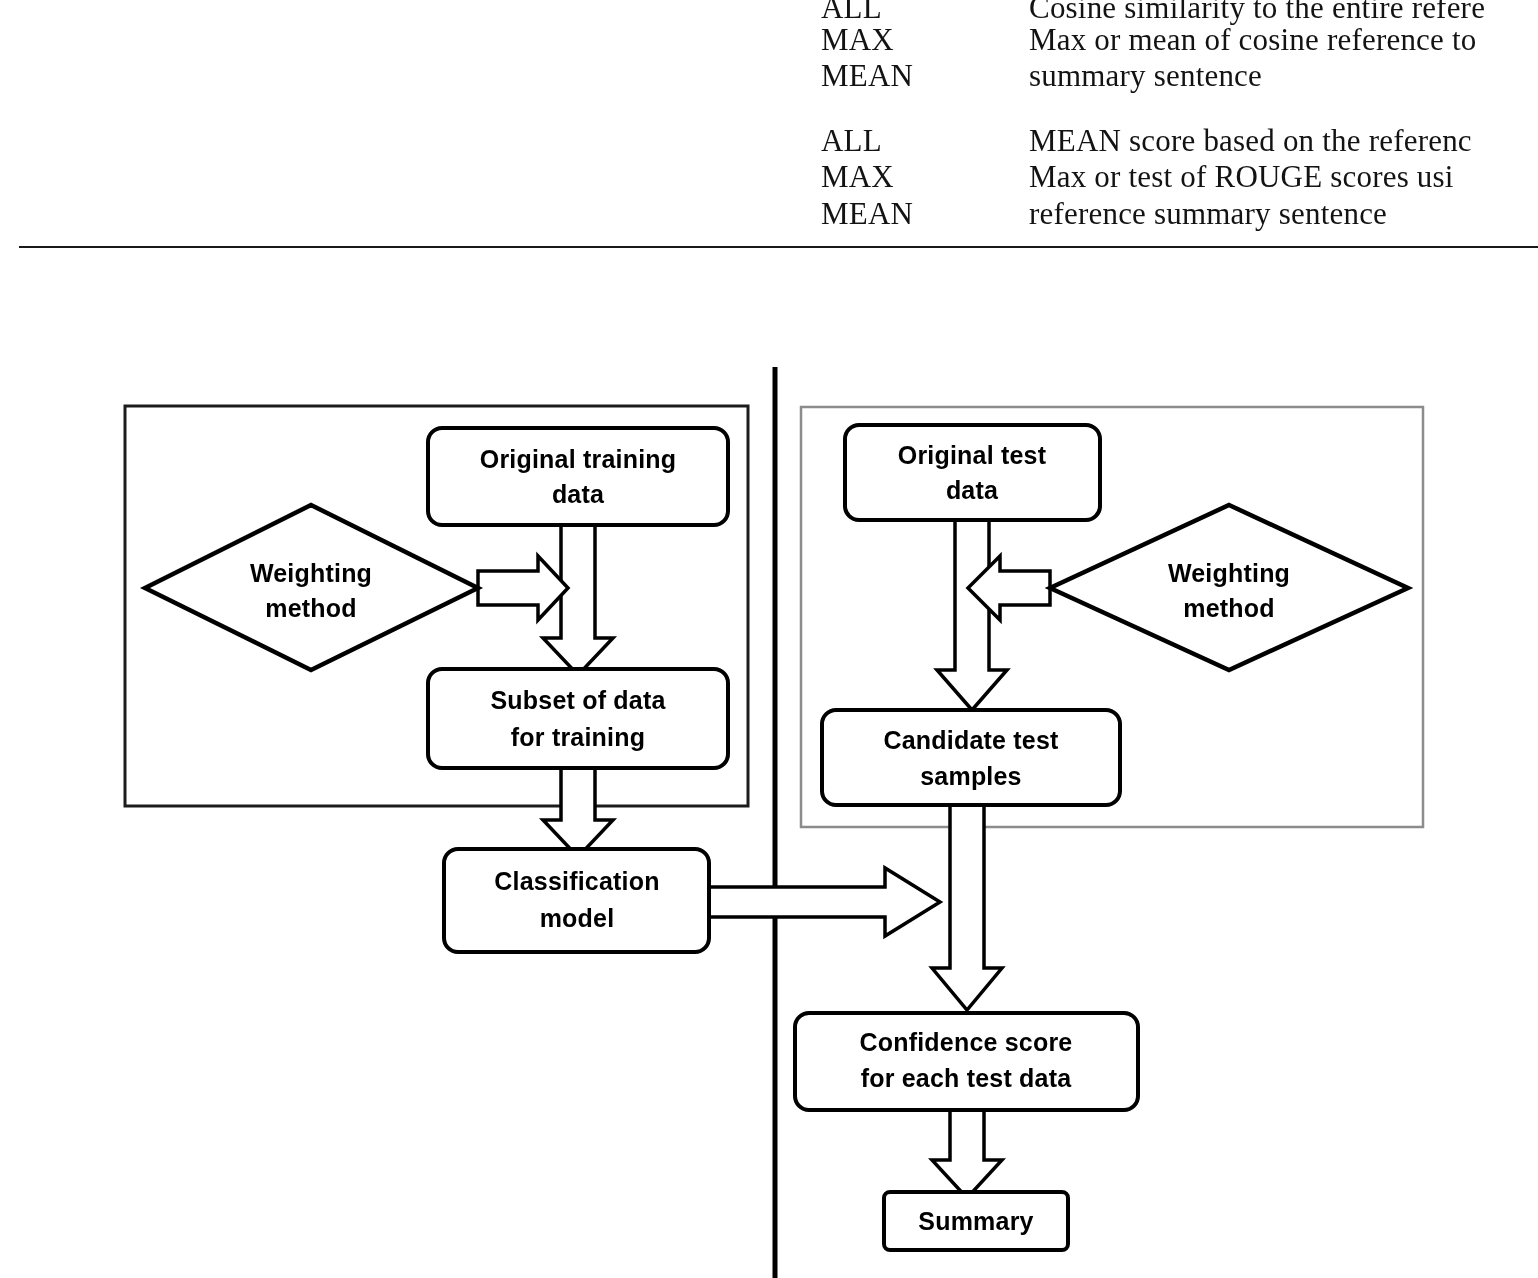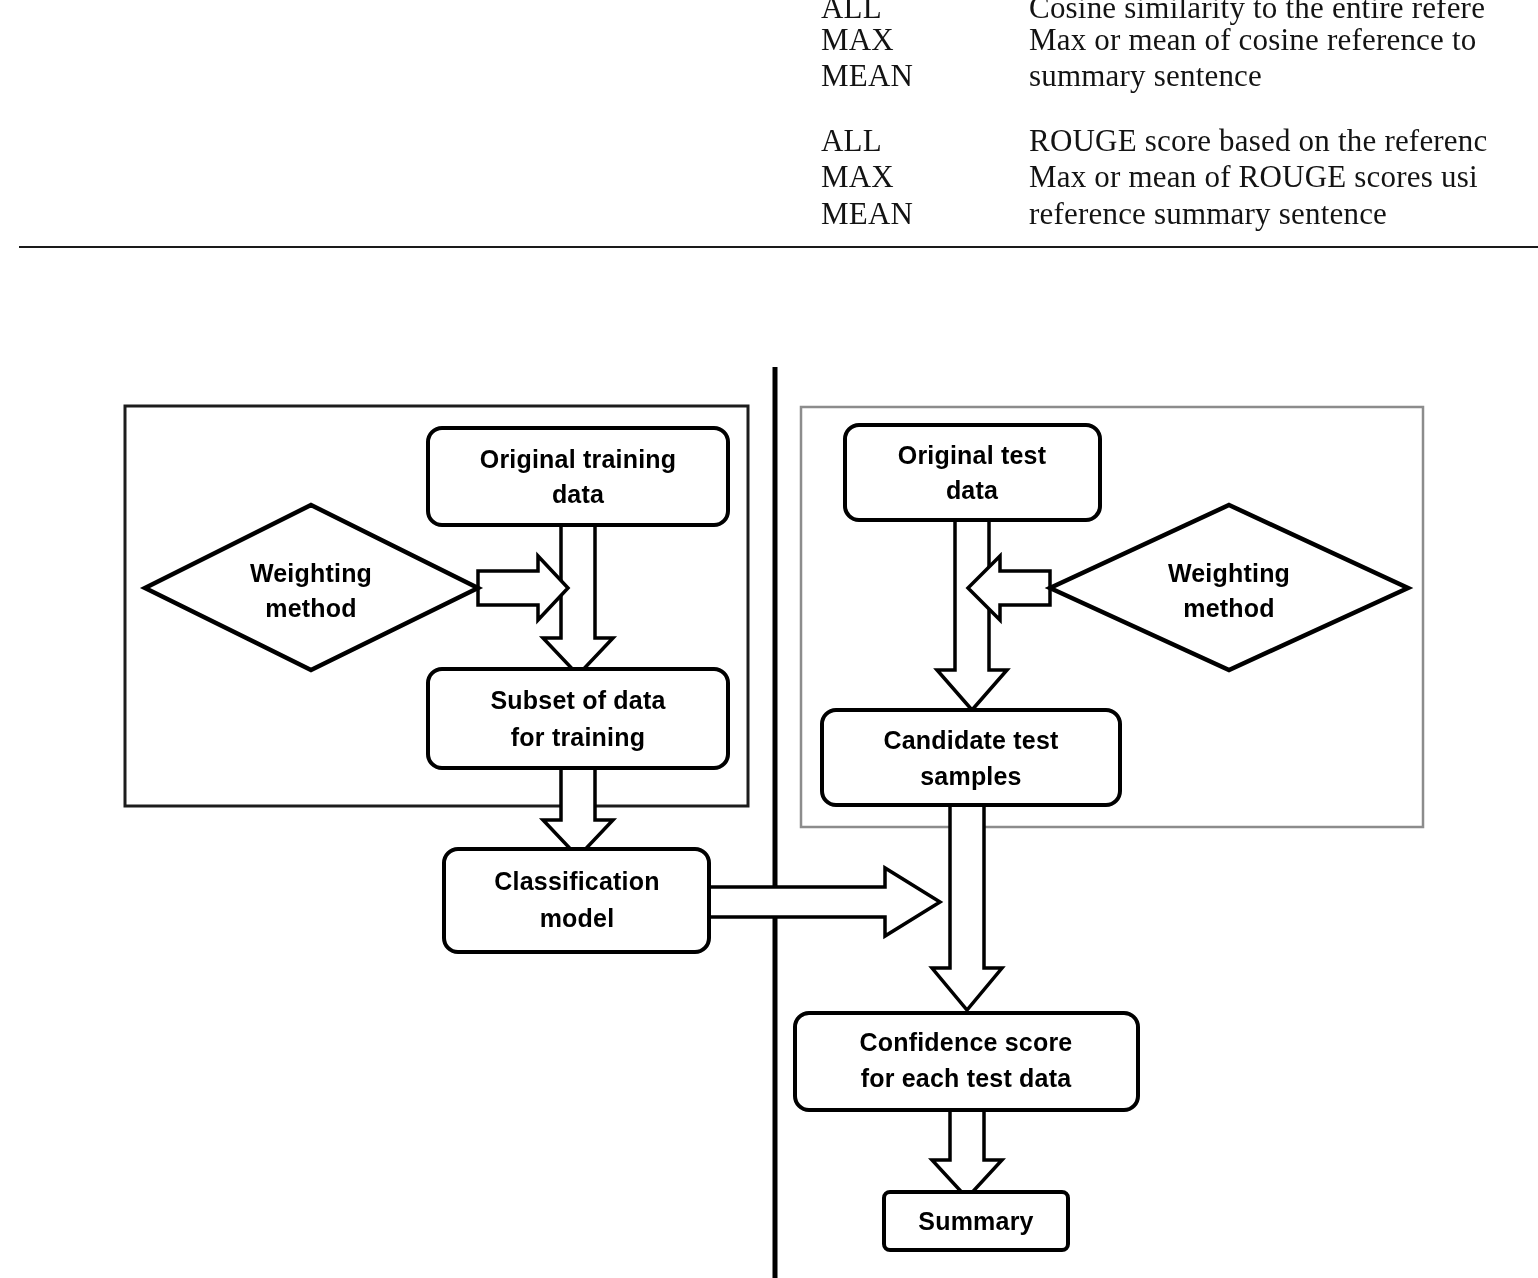--- a/index.html
+++ b/index.html
@@ -114,25 +114,25 @@
     <span class="tbl-key">MAX</span>
     <span class="tbl-desc">Max or mean of cosine reference to</span>
   </div>
   <div class="tbl-row" style="top:58px;">
     <span class="tbl-key">MEAN</span>
     <span class="tbl-desc">summary sentence</span>
   </div>
 
   <div class="tbl-row" style="top:123px;">
     <span class="tbl-key">ALL</span>
-    <span class="tbl-desc">ROUGE score based on the referenc</span>
+    <span class="tbl-desc">MEAN score based on the referenc</span>
   </div>
   <div class="tbl-row" style="top:159px;">
     <span class="tbl-key">MAX</span>
-    <span class="tbl-desc">Max or mean of ROUGE scores usi</span>
+    <span class="tbl-desc">Max or test of ROUGE scores usi</span>
   </div>
   <div class="tbl-row" style="top:196px;">
     <span class="tbl-key">MEAN</span>
     <span class="tbl-desc">reference summary sentence</span>
   </div>
 
   <div id="table-rule"></div>
 </div>
 
 <div id="diagram">

